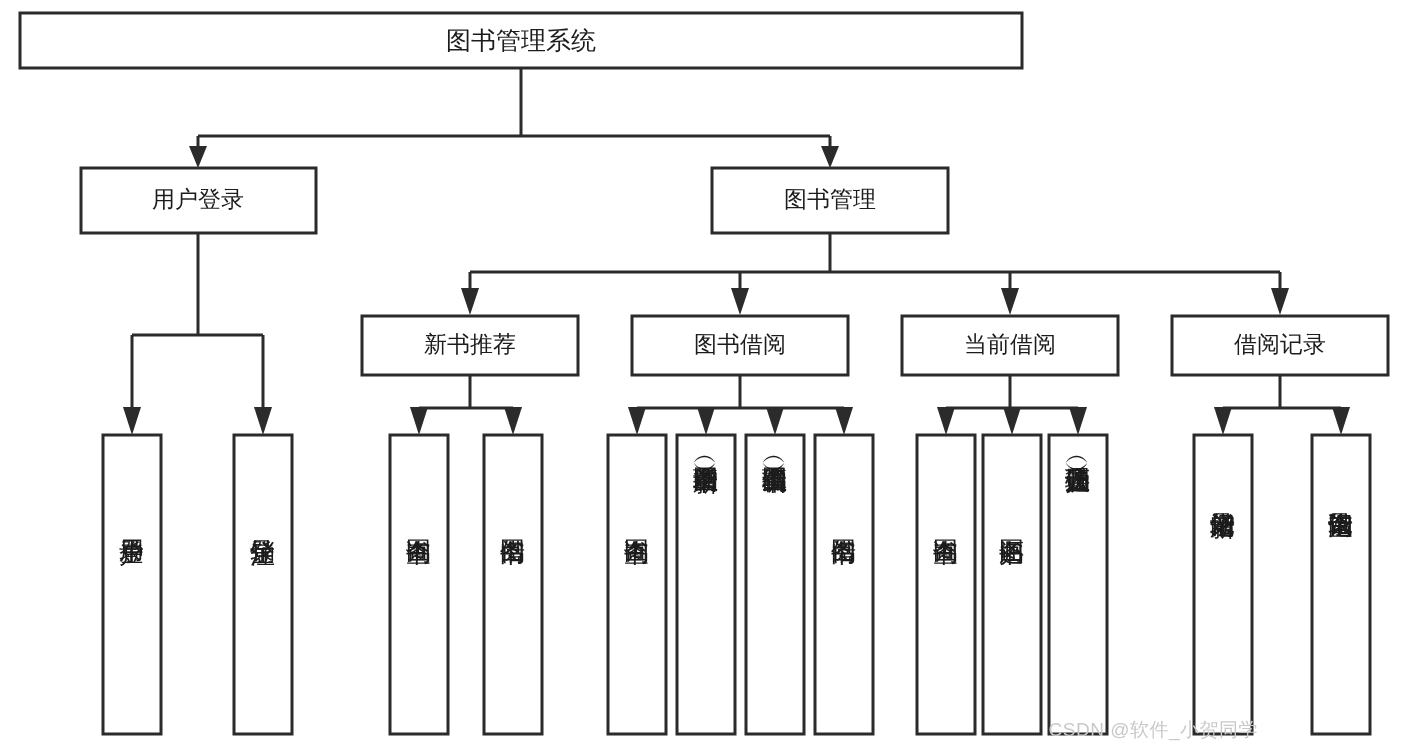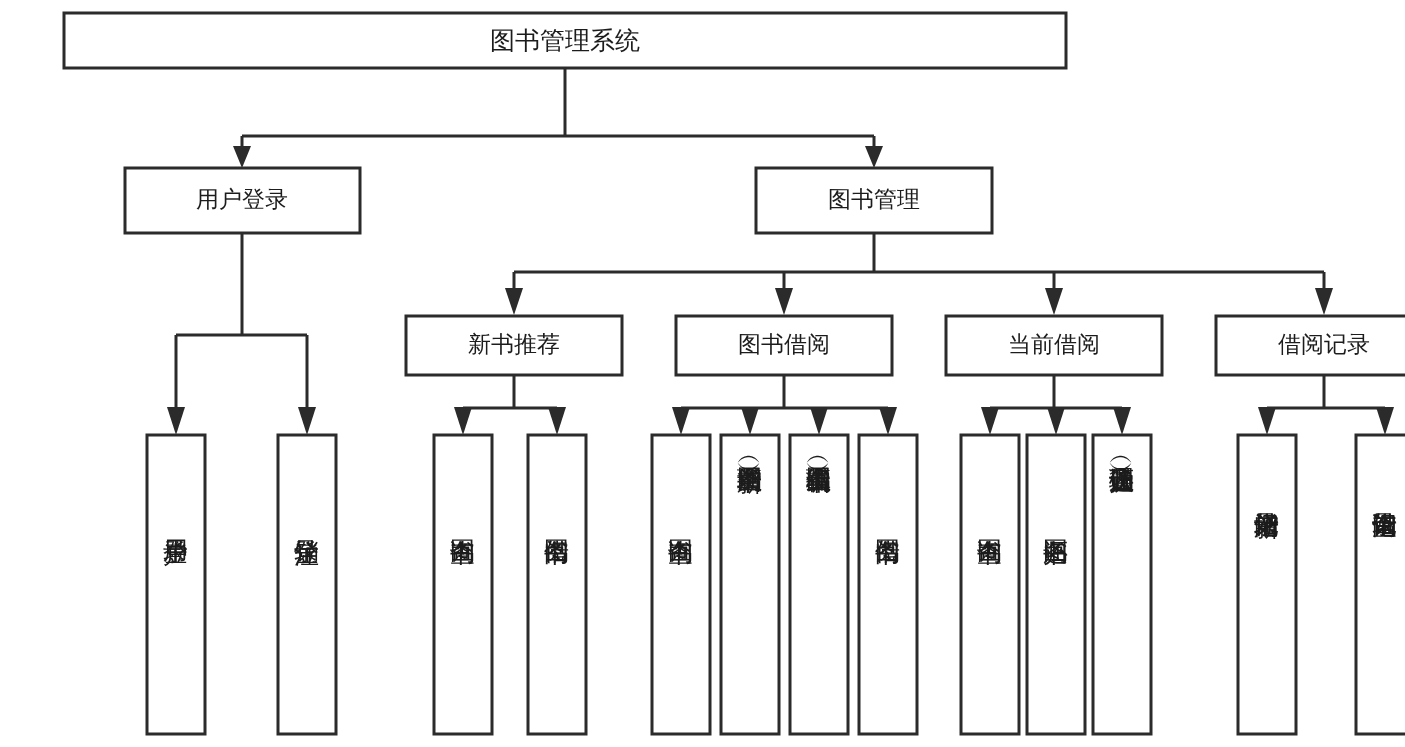--- a/index.html
+++ b/index.html
@@ -12,21 +12,20 @@
     height: 747px;
     font-family: "Liberation Sans", "DejaVu Sans", sans-serif;
     overflow: hidden;
     position: relative;
   }
   #diagram-root {
     position: absolute;
     left: 0; top: 0;
     width: 1266px;
     height: 747px;
-    padding-left: 44px;
   }
   svg#flowchart {
     display: block;
     width: 1405px;
     height: 747px;
   }
   .node-box {
     fill: #ffffff;
     stroke: #2b2b2b;
     stroke-width: 3;
@@ -234,13 +233,14 @@
       <text class="vert-label" x="1223" y="493">新增借阅记录</text>
     </g>
 
     <g>
       <rect class="node-box" x="1312" y="435" width="58" height="299"></rect>
       <text class="vert-label" x="1341" y="493">查询借阅记录</text>
     </g>
 
   </svg>
 
+  <div class="watermark">CSDN @软件_小贺同学</div>
 </div>
 
 </body></html>

